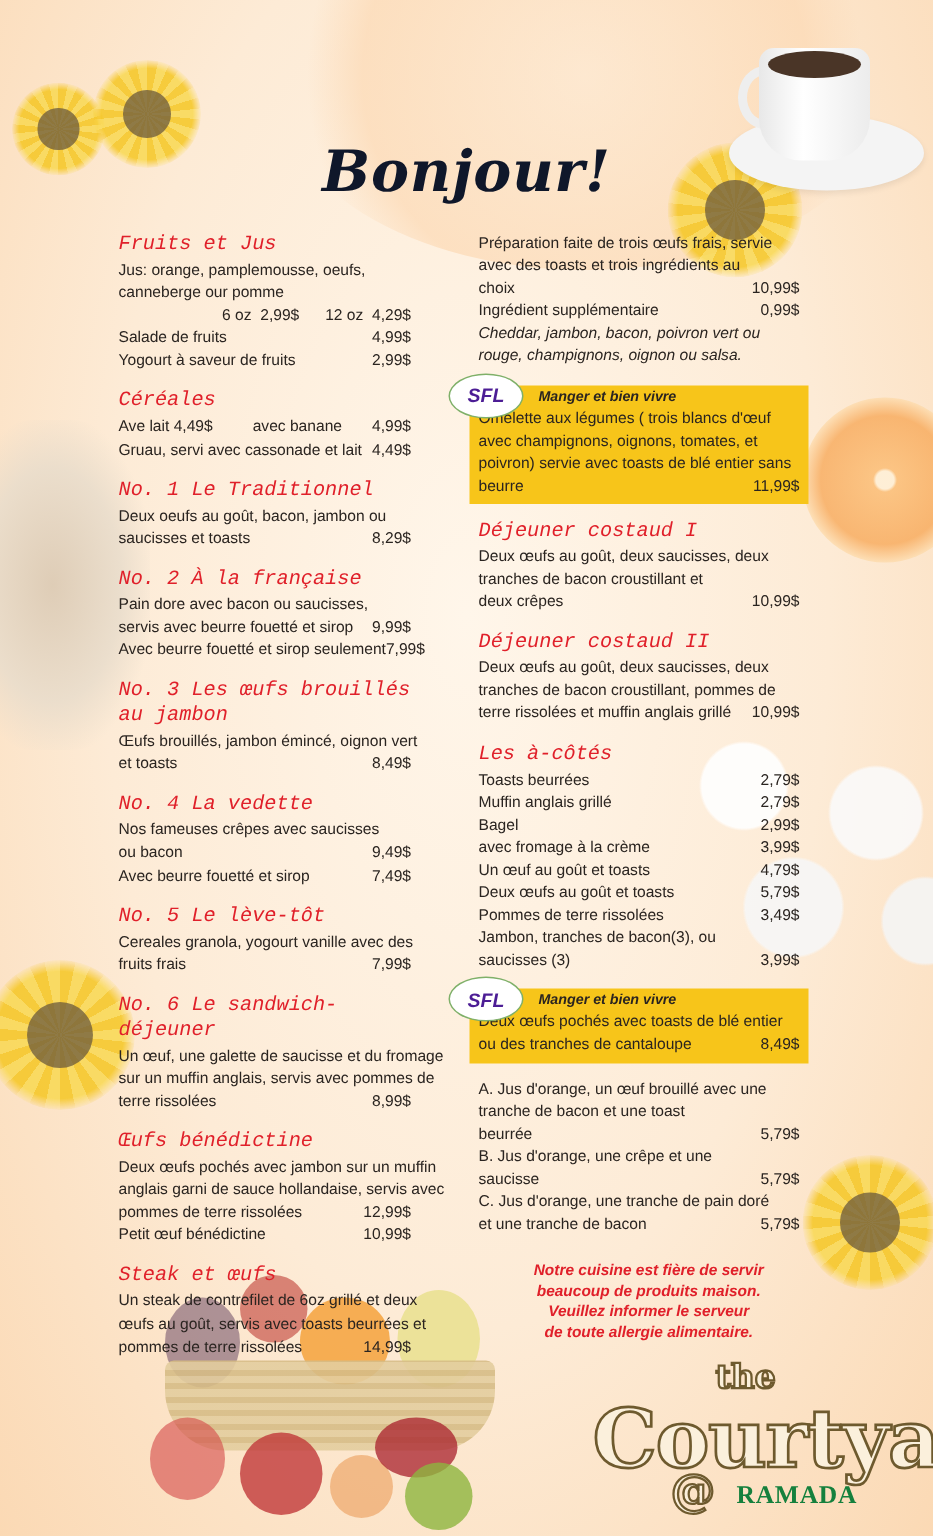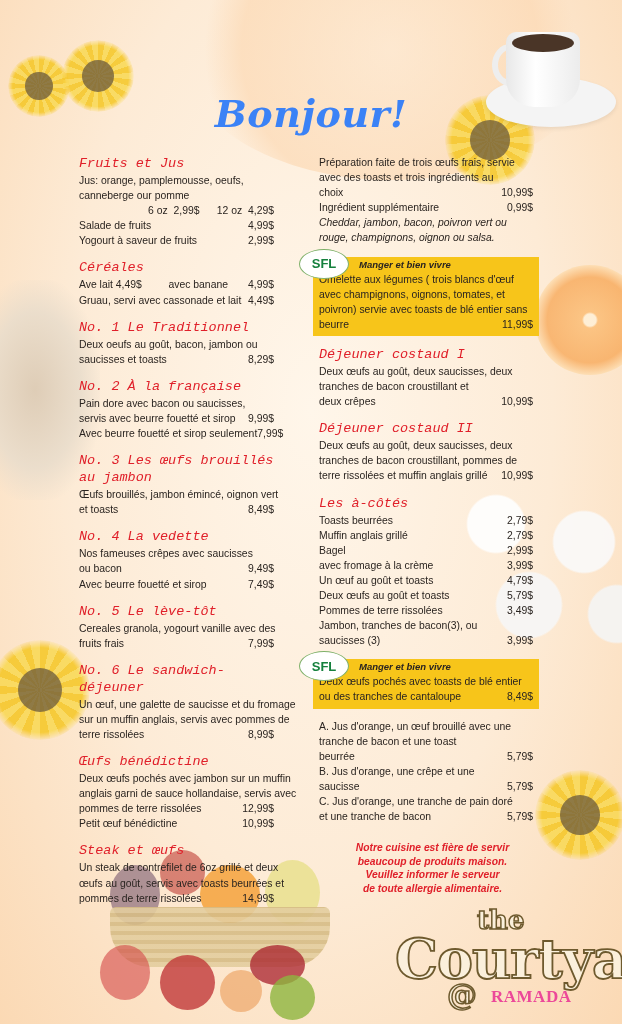--- a/index.html
+++ b/index.html
@@ -26,46 +26,46 @@
   .saucer{position:absolute;left:0;top:55px;width:130px;height:50px;border-radius:50%;background:#f4f4f4;box-shadow:0 2px 4px rgba(0,0,0,.08);}
   .cup{position:absolute;left:20px;top:10px;width:74px;height:75px;border-radius:10px 10px 28px 28px;background:linear-gradient(90deg,#e8e8e8,#fff 40%,#ececec);}
   .coffee{position:absolute;left:26px;top:12px;width:62px;height:18px;border-radius:50%;background:#4a3527;}
   .handle{position:absolute;left:6px;top:22px;width:24px;height:30px;border:6px solid #eee;border-radius:50%;}
   .fruit-basket{position:absolute;left:60px;top:845px;width:270px;height:180px;}
   .fruit{position:absolute;border-radius:50%;}
   .basket{position:absolute;left:50px;top:62px;width:220px;height:60px;border-radius:6px 6px 40px 40px;
     background:repeating-linear-gradient(0deg,#e3cd9e 0 5px,#d6bc86 5px 9px);opacity:.9;}
 
   .title{position:absolute;left:0;width:622px;top:66px;text-align:center;
-    font-family:"DejaVu Serif",serif;font-style:italic;font-weight:bold;font-size:38px;color:#3b82f6;letter-spacing:.5px;}
+    font-family:"DejaVu Serif",serif;font-style:italic;font-weight:bold;font-size:38px;color:#0f172a;letter-spacing:.5px;}
 
   .col{position:absolute;font-size:10.4px;line-height:15.1px;}
   .col-left{left:79px;width:195px;top:155px;}
   .col-right{left:319px;width:214px;top:155px;}
   .sec{margin-bottom:11px;position:relative;}
   .sec h3{margin:0 0 1px 0;font-family:Liberation Mono, monospace;font-style:italic;font-weight:normal;font-size:13.5px;color:#e0202a;line-height:17px;}
   .sec h3.small{font-size:11.5px;line-height:15px;}
   .row{display:flex;justify-content:space-between;white-space:nowrap;}
   .row .p{text-align:right;}
   .desc{white-space:normal;}
   .it{font-style:italic;}
   .tiny{font-size:8.4px;font-style:italic;}
   .sfl-box{position:relative;background:#f7c51a;margin:0 -6px 10px -6px;padding:1px 6px 4px 6px;}
   .sfl-head{padding-left:0;font-weight:bold;font-style:italic;font-size:9.5px;line-height:14px;}
   .sfl-logo{position:absolute;left:-14px;top:-8px;width:48px;height:28px;border-radius:50%;background:#fff;border:1.5px solid #7fb069;
-    display:flex;align-items:center;justify-content:center;font-weight:bold;font-size:13px;color:#15803d;text-align:center;}
+    display:flex;align-items:center;justify-content:center;font-weight:bold;font-style:italic;font-size:13px;color:#4c1d95;text-align:center;}
   .note{position:absolute;left:330px;width:205px;top:841px;text-align:center;font-weight:bold;font-style:italic;
     font-size:10.3px;line-height:13.5px;color:#e0202a;}
   .logo{position:absolute;left:385px;top:905px;width:230px;height:110px;text-align:center;}
-  .logo-the{position:absolute;left:92px;top:0;font-family:"DejaVu Serif",serif;font-weight:bold;font-size:26px;color:#fbf0dc;
+  .logo-the{position:absolute;left:92px;top:0;font-family:"DejaVu Serif",serif;font-weight:bold;font-size:22px;color:#fbf0dc;
     -webkit-text-stroke:1.5px #6e5a2e;}
   .logo-court{position:absolute;left:10px;top:22px;font-family:"DejaVu Serif",serif;font-weight:bold;font-size:54px;color:#fbf0dc;
     -webkit-text-stroke:1.8px #6e5a2e;letter-spacing:-1px;}
   .logo-at{position:absolute;left:62px;top:72px;font-family:"DejaVu Serif",serif;font-weight:bold;font-size:30px;color:#fbf0dc;-webkit-text-stroke:1.5px #6e5a2e;}
-  .logo-ramada{position:absolute;left:106px;top:82px;font-family:"Liberation Serif",serif;font-weight:bold;font-size:17px;color:#ec4899;letter-spacing:.5px;text-align:right;}
+  .logo-ramada{position:absolute;left:106px;top:82px;font-family:"Liberation Serif",serif;font-weight:bold;font-size:17px;color:#15803d;letter-spacing:.5px;text-align:right;}
 </style>
 </head>
 <body>
 
 <div class="bg-orange-top"></div>
 <div class="bg-bread"></div>
 <div class="bg-eggs"></div>
 <div class="orange-slice"></div>
 
 <div class="sunflower" style="left:8px;top:55px;width:62px;height:62px;">

